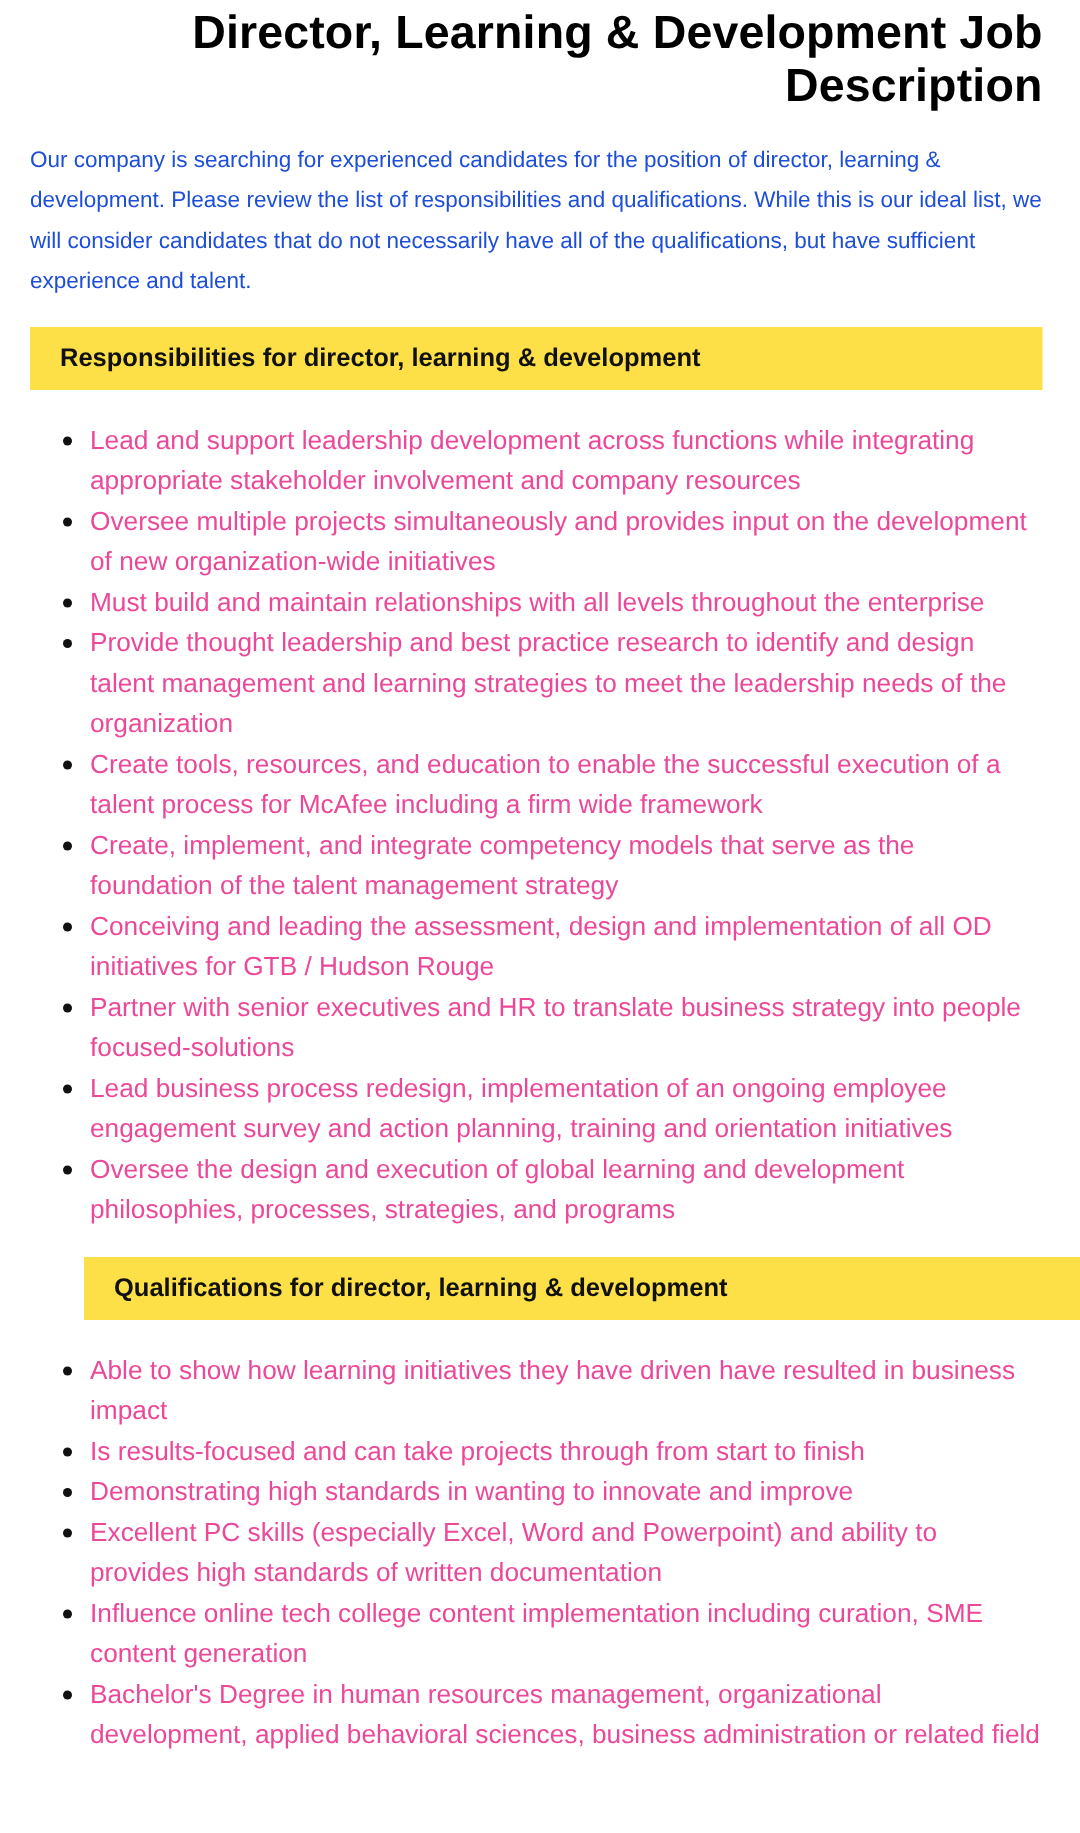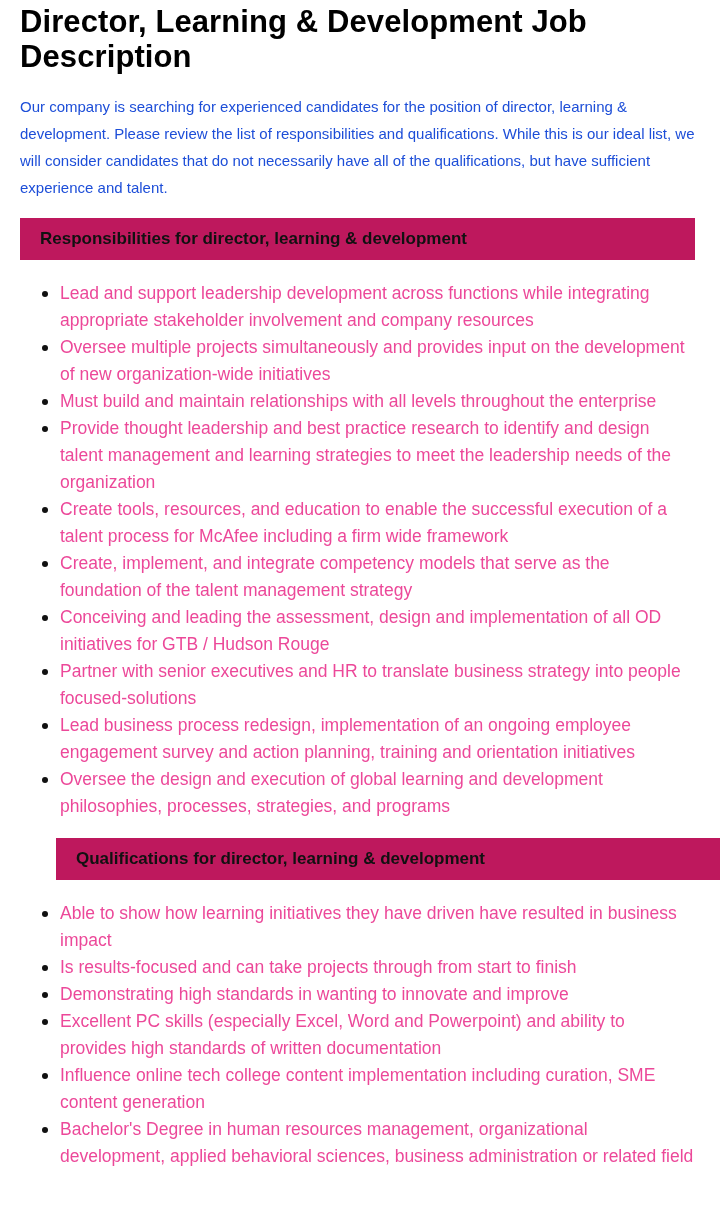--- a/index.html
+++ b/index.html
@@ -16,34 +16,34 @@
     }
     .page {
       padding: 0 25px 0 20px;
     }
     h1.title {
       margin: 0;
       padding-top: 4px;
       font-size: 31px;
       line-height: 35px;
       font-weight: bold;
-      text-align: left;
+      text-align: right;
       color: #000000;
       letter-spacing: 0.1px;
     }
     p.intro {
       margin: 19px 0 0 0;
       font-size: 15px;
       line-height: 27px;
       color: #1d4ed8;
     }
     .section-header {
       margin-top: 17px;
       height: 42px;
-      background: #be185d;
+      background: #fde047;
       display: flex;
       align-items: center;
       padding-left: 20px;
       font-size: 17px;
       font-weight: bold;
       color: #111111;
       width: 655px;
     }
     ul.bullets {
       list-style: none;

